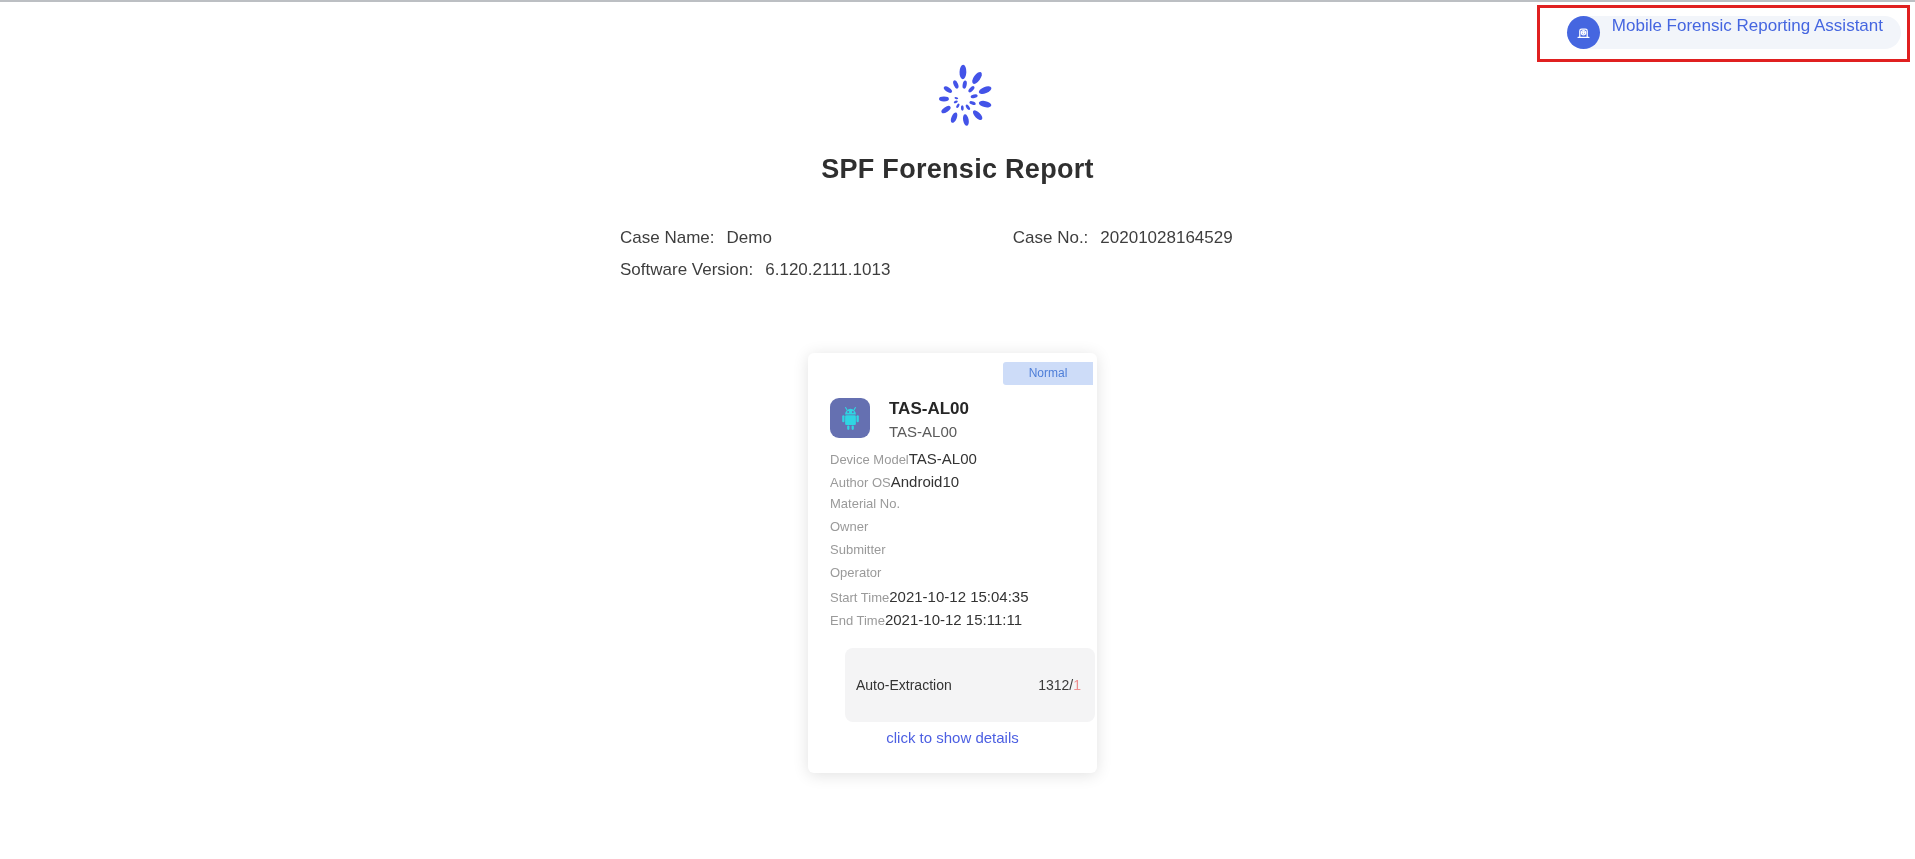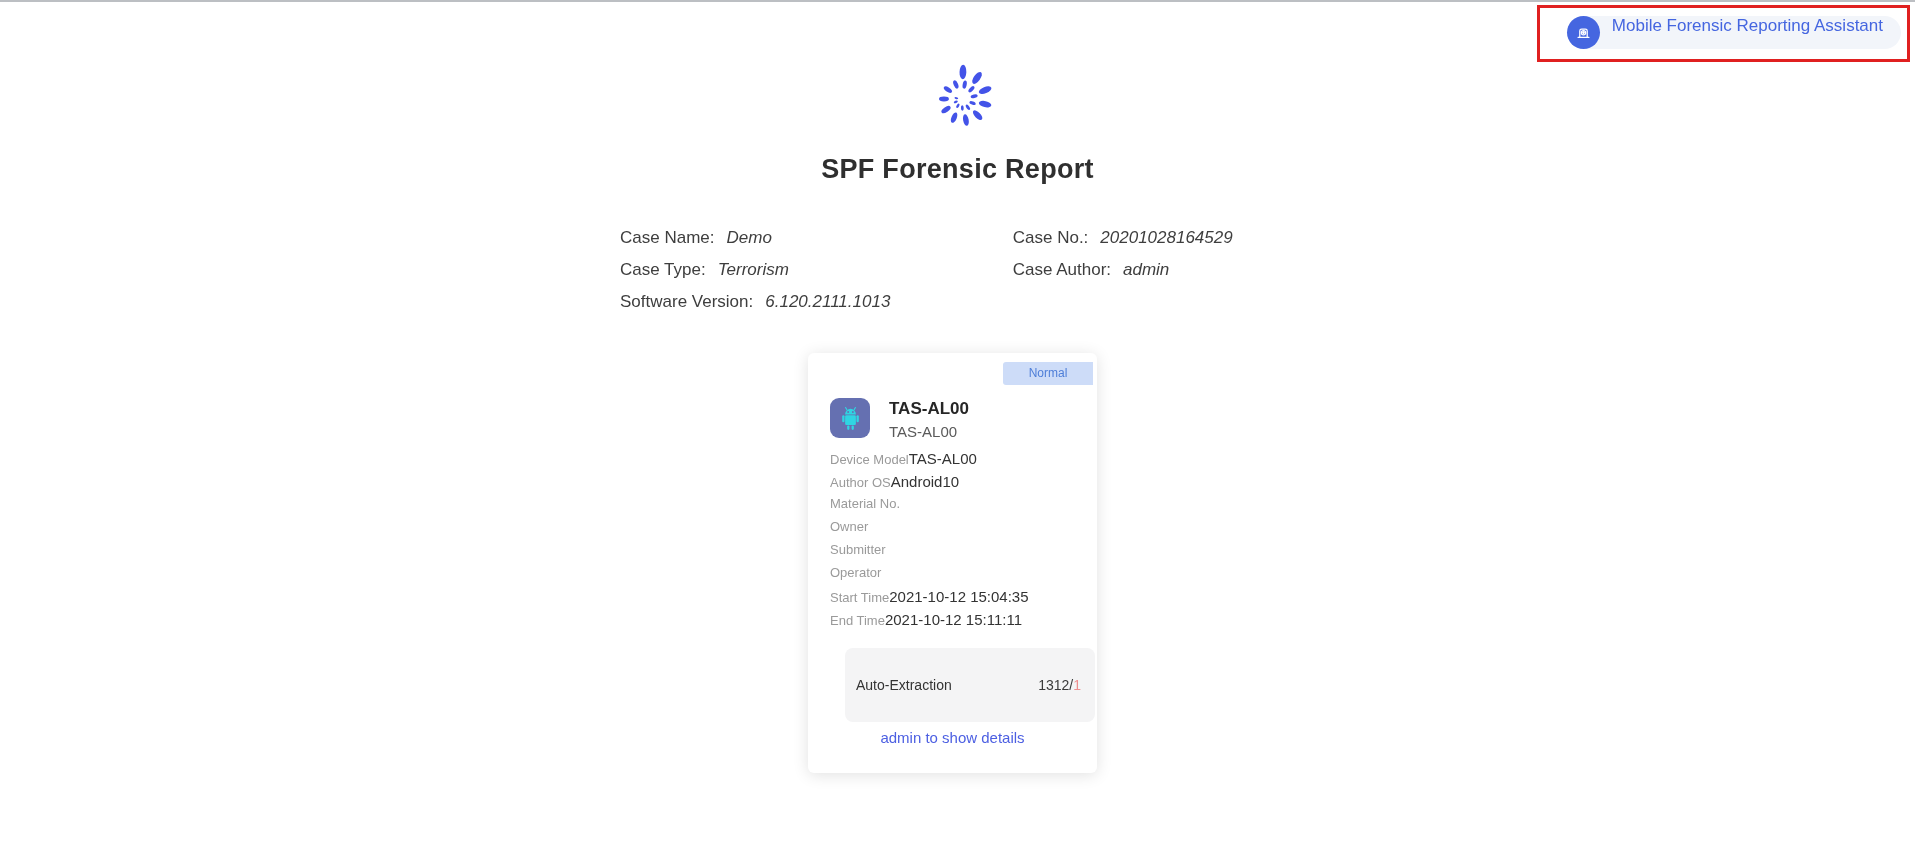--- a/index.html
+++ b/index.html
@@ -41,21 +41,21 @@
   .logo{position:absolute;left:929px;top:58px;width:66px;height:82px;}
   .report-title{
     position:absolute;top:154px;left:0;width:100%;text-align:center;
     font-size:27px;font-weight:bold;color:#2f2f2f;letter-spacing:.3px;
   }
 
   
   .info-grid{position:absolute;left:620px;top:222px;font-size:17px;color:#3e3e3e;}
   .info-row{height:32px;line-height:32px;white-space:nowrap;}
   .info-cell-left{display:inline-block;width:388px;}
-  .info-value{margin-left:12px;font-style:italic;}
+  .info-value{margin-left:12px;}
 
   
   .device-card{
     position:absolute;left:808px;top:353px;width:289px;height:420px;
     background:#fff;border-radius:6px;box-shadow:0 2px 16px rgba(0,0,0,.12);
   }
   .status-badge{
     position:absolute;top:9px;right:4px;width:90px;height:23px;line-height:23px;
     text-align:center;background:var(--badge-bg);color:var(--badge-text);
     font-size:12px;border-top-left-radius:3px;border-bottom-left-radius:3px;
@@ -126,24 +126,20 @@
   </svg>
 
 <div class="report-title">SPF Forensic Report</div>
 
 <div class="info-grid">
   <div class="info-row">
     <span class="info-cell-left"><span>Case Name:</span><span class="info-value">Demo</span></span>
     <span><span>Case No.:</span><span class="info-value">20201028164529</span></span>
   </div>
   <div class="info-row">
-    <span class="info-cell-left"><span>Case Type:</span><span class="info-value">Terrorism</span></span>
-    <span><span>Case Author:</span><span class="info-value">admin</span></span>
-  </div>
-  <div class="info-row">
     <span class="info-cell-left"><span>Software Version:</span><span class="info-value">6.120.2111.1013</span></span>
   </div>
 </div>
 
 <div class="device-card">
   <div class="status-badge">Normal</div>
 
   <div class="device-icon">
     <svg width="27" height="28" viewBox="0 0 24 26">
       <g fill="var(--android-teal)">
@@ -198,14 +194,14 @@
       <span class="field-label">End Time</span>
       <span class="field-value">2021-10-12 15:11:11</span>
     </div>
   </div>
 
   <div class="extraction-box">
     <span class="extraction-label">Auto-Extraction</span>
     <span class="extraction-value"><span>1312</span><span>/</span><span class="extraction-total">1</span></span>
   </div>
 
-  <div class="details-link">admin to show details</div>
+  <div class="details-link">click to show details</div>
 </div>
 
 </body></html>

